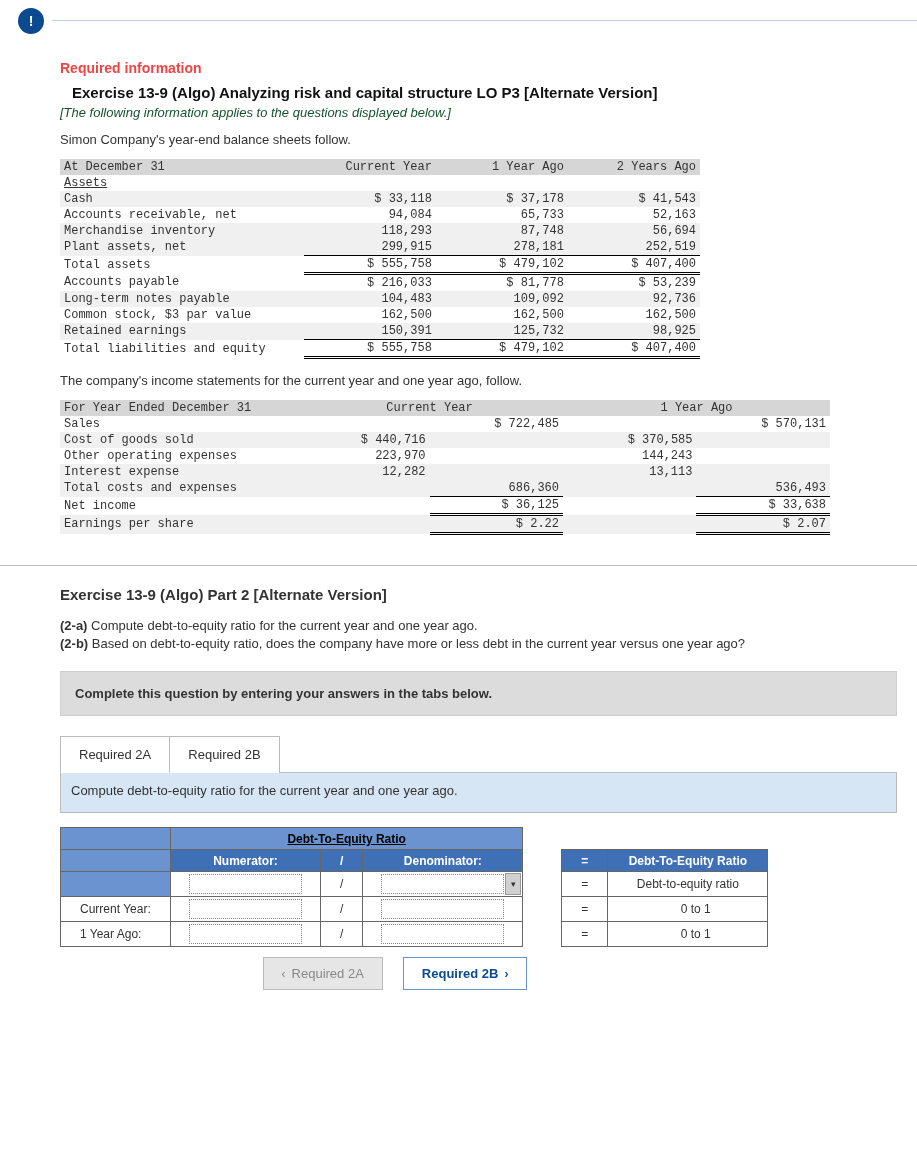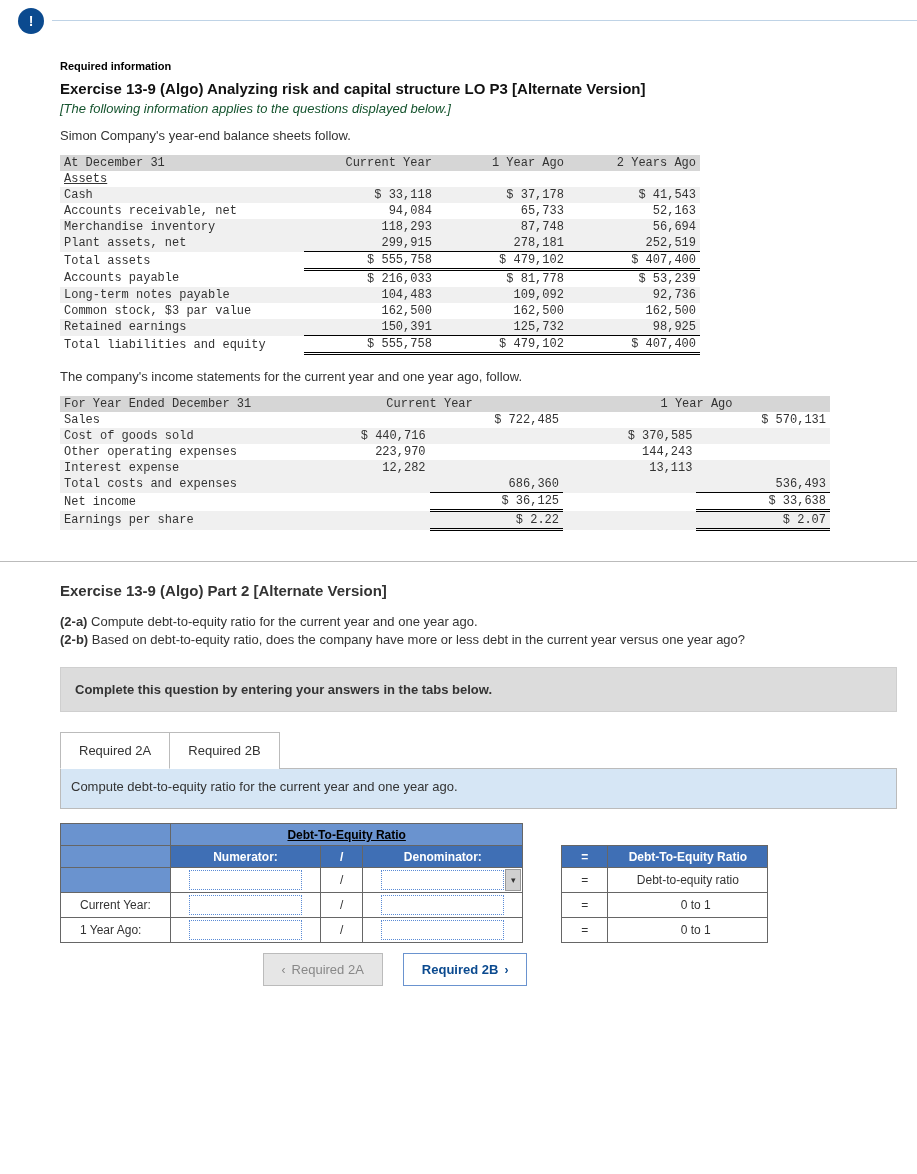--- a/index.html
+++ b/index.html
@@ -34,29 +34,29 @@
   }
   .top-rule {
     position: absolute;
     left: 52px;
     right: 0;
     top: 20px;
     height: 0;
     border-top: 1px solid #bfd3e6;
   }
   .required-info {
-    color: #000000;
+    color: #ef4444;
     font-weight: bold;
     margin: 50px 0 8px 0;
-    font-size: 11px;
+    font-size: 14px;
   }
   .ex-title {
     font-weight: bold;
     font-size: 15px;
-    margin: 6px 0 4px 0;
+    margin: 6px 0 4px 12px;
     color: #111;
   }
   .italic-blue {
     color: #14532d;
     font-style: italic;
     margin: 4px 0 12px 0;
   }
   .plain { margin: 8px 0 12px 0; }
 
   

